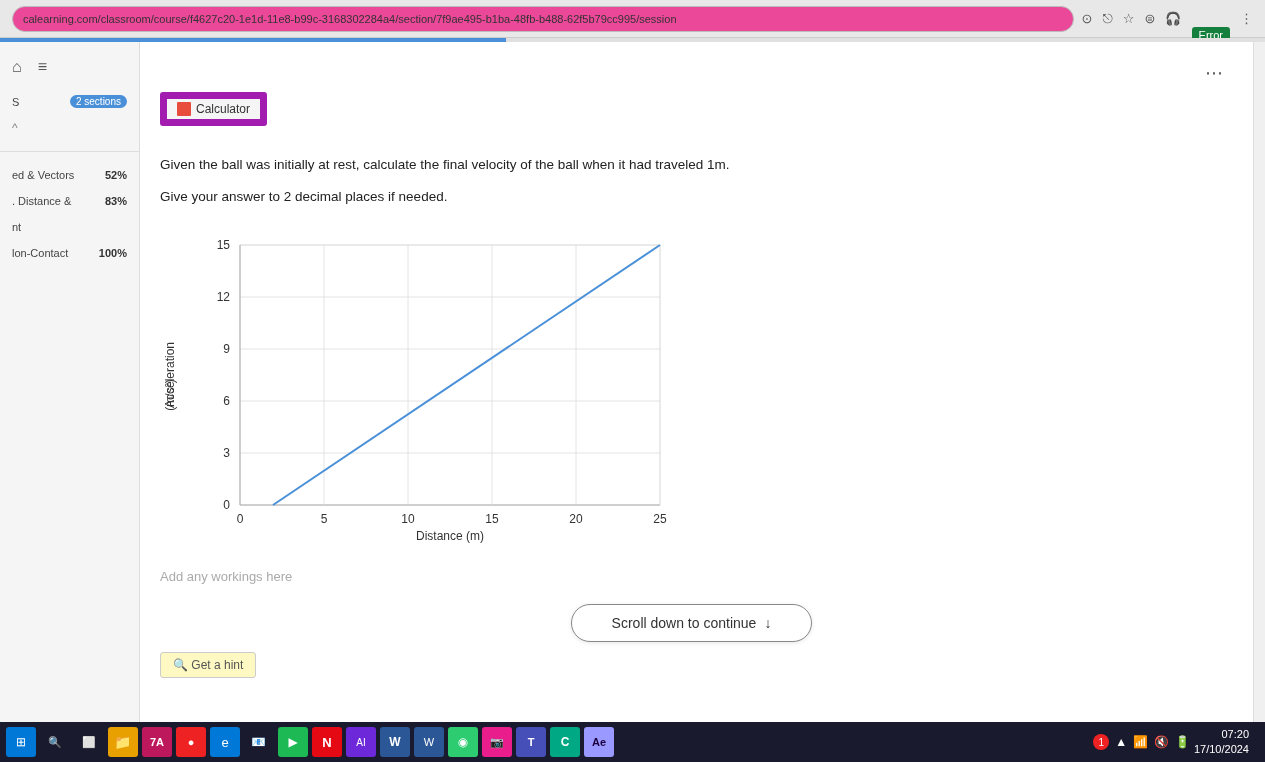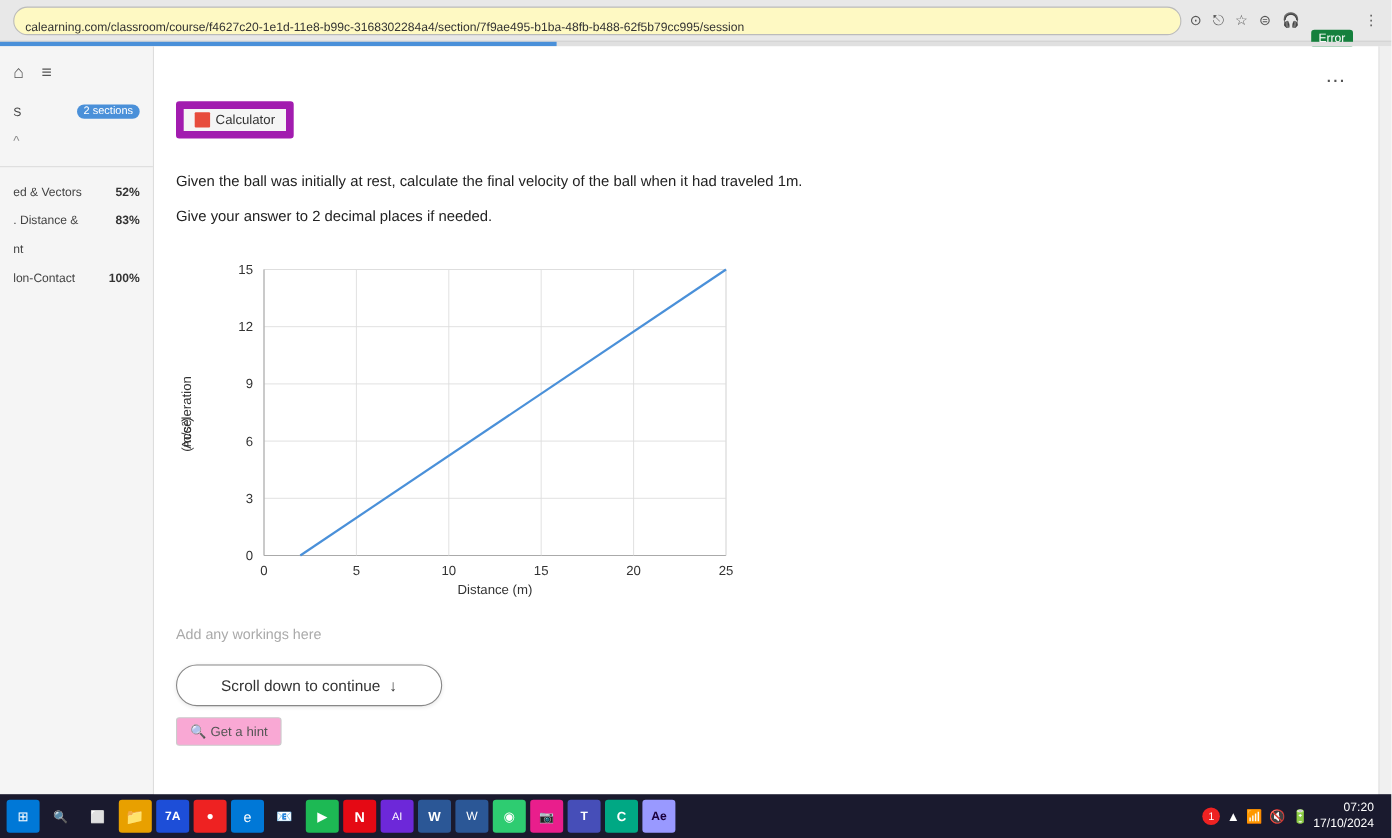--- a/index.html
+++ b/index.html
@@ -18,26 +18,26 @@
       background: #e8e8e8;
       height: 38px;
       display: flex;
       align-items: center;
       padding: 0 12px;
       gap: 8px;
       border-bottom: 1px solid #ccc;
     }
     .url-bar {
       flex: 1;
-      background: #fef9c3;
+      background: #ec4899;
       border: 1px solid #bbb;
       border-radius: 14px;
       height: 26px;
       display: flex;
-      align-items: flex-end;
+      align-items: center;
       padding: 0 10px;
       font-size: 11px;
       color: #333;
       overflow: hidden;
       white-space: nowrap;
     }
     .browser-icons {
       display: flex;
       gap: 10px;
       align-items: center;
@@ -169,21 +169,21 @@
     .workings-area {
       color: #aaa;
       font-size: 13px;
       margin-bottom: 14px;
       padding: 6px 0;
     }
 
     
     .scroll-btn-container {
       display: flex;
-      justify-content: flex-start;
+      justify-content: center;
       margin: 10px 0;
     }
     .scroll-btn {
       background: white;
       border: 1.5px solid #888;
       border-radius: 20px;
       padding: 10px 40px;
       font-size: 14px;
       color: #333;
       cursor: pointer;
@@ -191,21 +191,21 @@
       align-items: center;
       gap: 8px;
       box-shadow: 0 1px 4px rgba(0,0,0,0.1);
     }
 
     
     .hint-area {
       margin-top: 10px;
     }
     .hint-btn {
-      background: #f9a8d4;
+      background: #fef9c3;
       border: 1px solid #ccc;
       border-radius: 3px;
       padding: 5px 12px;
       font-size: 12px;
       color: #555;
       cursor: pointer;
     }
 
     
     .taskbar {
@@ -400,21 +400,21 @@
   </div>
 
   <div class="scrollbar-area"></div>
 </div>
 
 <div class="taskbar">
   <div class="taskbar-icon" style="background:#0078d7; font-size:12px;">⊞</div>
   <div class="taskbar-icon" style="font-size:11px;">🔍</div>
   <div class="taskbar-icon" style="font-size:11px;">⬜</div>
   <div class="taskbar-icon" style="background:#e8a000;">📁</div>
-  <div class="taskbar-icon" style="background:#1d4ed8; font-size:11px; font-weight:bold; color:white;">7A</div>
+  <div class="taskbar-icon" style="background:#be185d; font-size:11px; font-weight:bold; color:white;">7A</div>
   <div class="taskbar-icon" style="background:#e22; font-size:11px;">●</div>
   <div class="taskbar-icon" style="background:#0078d7; font-size:13px;">e</div>
   <div class="taskbar-icon" style="font-size:12px;">📧</div>
   <div class="taskbar-icon" style="background:#1db954; font-size:12px;">▶</div>
   <div class="taskbar-icon" style="background:#e50914; font-size:13px; font-weight:bold;">N</div>
   <div class="taskbar-icon" style="background:#6d28d9; font-size:10px; font-weight:normal; color:white;">AI</div>
   <div class="taskbar-icon" style="background:#2b5796; font-size:12px; font-weight:bold; color:white;">W</div>
   <div class="taskbar-icon" style="background:#2b5796; font-size:11px; color:white;">W</div>
   <div class="taskbar-icon" style="background:#2ecc71; font-size:12px;">◉</div>
   <div class="taskbar-icon" style="background:#e91e8c; font-size:11px;">📷</div>

